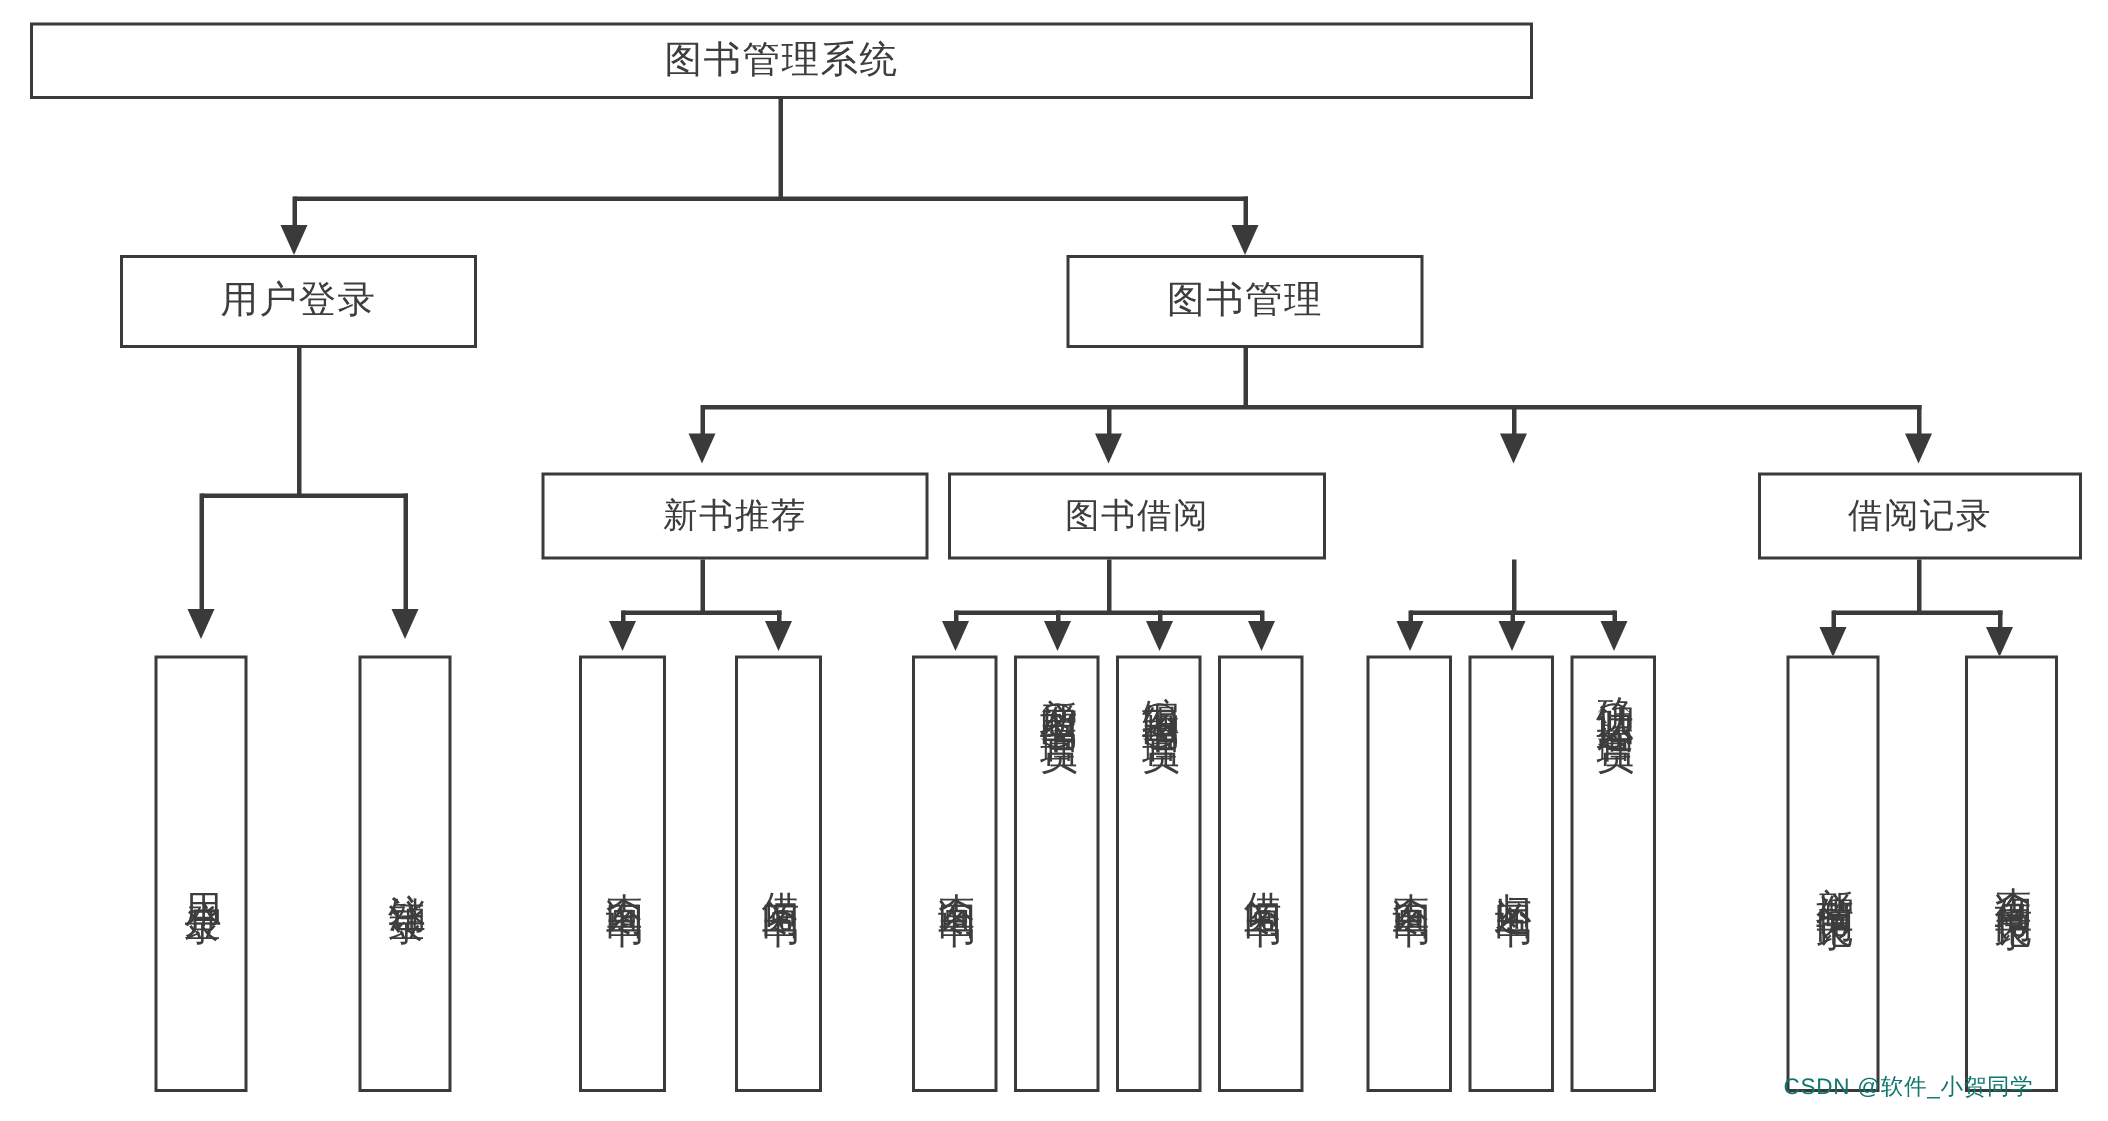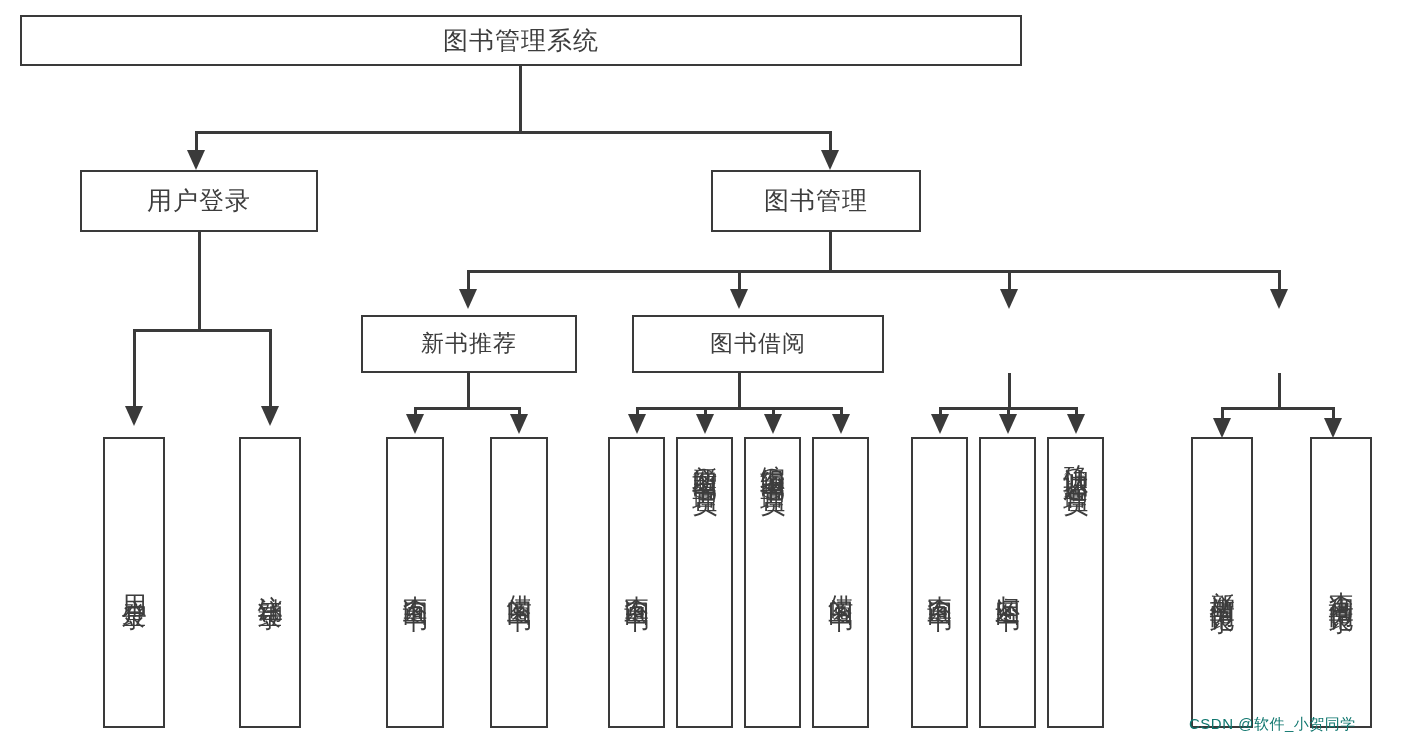--- a/index.html
+++ b/index.html
@@ -83,42 +83,43 @@
   <div class="vline" style="left:519px; top:66px; height:67px;"></div>
 
   <div class="hline" style="left:196px; top:131px; width:636px;"></div>
 
   <div class="vline" style="left:195px; top:131px; height:22px;"></div>
   <div class="arrow" style="left:187px; top:150px;"></div>
   <div class="vline" style="left:829px; top:131px; height:22px;"></div>
   <div class="arrow" style="left:821px; top:150px;"></div>
 
   <div class="node top-level" style="left:80px; top:170px; width:238px; height:62px;">用户登录</div>
-  <div class="node top-level" style="left:711px; top:170px; width:210px; height:62px;">图书管理</div>
+  <div class="node top-level" style="left:711px; top:170px; width:238px; height:62px;">图书管理</div>
 
   <div class="vline" style="left:198px; top:232px; height:99px;"></div>
   <div class="hline" style="left:134px; top:329px; width:138px;"></div>
   <div class="vline" style="left:133px; top:329px; height:80px;"></div>
   <div class="arrow" style="left:125px; top:406px;"></div>
   <div class="vline" style="left:269px; top:329px; height:80px;"></div>
   <div class="arrow" style="left:261px; top:406px;"></div>
 
   <div class="vline" style="left:829px; top:232px; height:40px;"></div>
   <div class="hline" style="left:468px; top:270px; width:813px;"></div>
   <div class="vline" style="left:467px; top:270px; height:22px;"></div>
   <div class="arrow" style="left:459px; top:289px;"></div>
   <div class="vline" style="left:738px; top:270px; height:22px;"></div>
   <div class="arrow" style="left:730px; top:289px;"></div>
   <div class="vline" style="left:1008px; top:270px; height:22px;"></div>
   <div class="arrow" style="left:1000px; top:289px;"></div>
   <div class="vline" style="left:1278px; top:270px; height:22px;"></div>
   <div class="arrow" style="left:1270px; top:289px;"></div>
 
-  <div class="node" style="left:361px; top:315px; width:216px; height:58px;">新书推荐</div>
+  <div class="node" style="left:361px; top:315px; width:258px; height:58px;">新书推荐</div>
   <div class="node" style="left:632px; top:315px; width:252px; height:58px;">图书借阅</div>
+  <div class="node" style="left:1172px; top:315px; width:216px; height:58px;">借阅记录</div>
 
   <div class="vline" style="left:467px; top:373px; height:36px;"></div>
   <div class="hline" style="left:415px; top:407px; width:106px;"></div>
   <div class="vline" style="left:414px; top:407px; height:10px;"></div>
   <div class="arrow" style="left:406px; top:414px;"></div>
   <div class="vline" style="left:518px; top:407px; height:10px;"></div>
   <div class="arrow" style="left:510px; top:414px;"></div>
 
   <div class="vline" style="left:738px; top:373px; height:36px;"></div>
   <div class="hline" style="left:637px; top:407px; width:204px;"></div>

